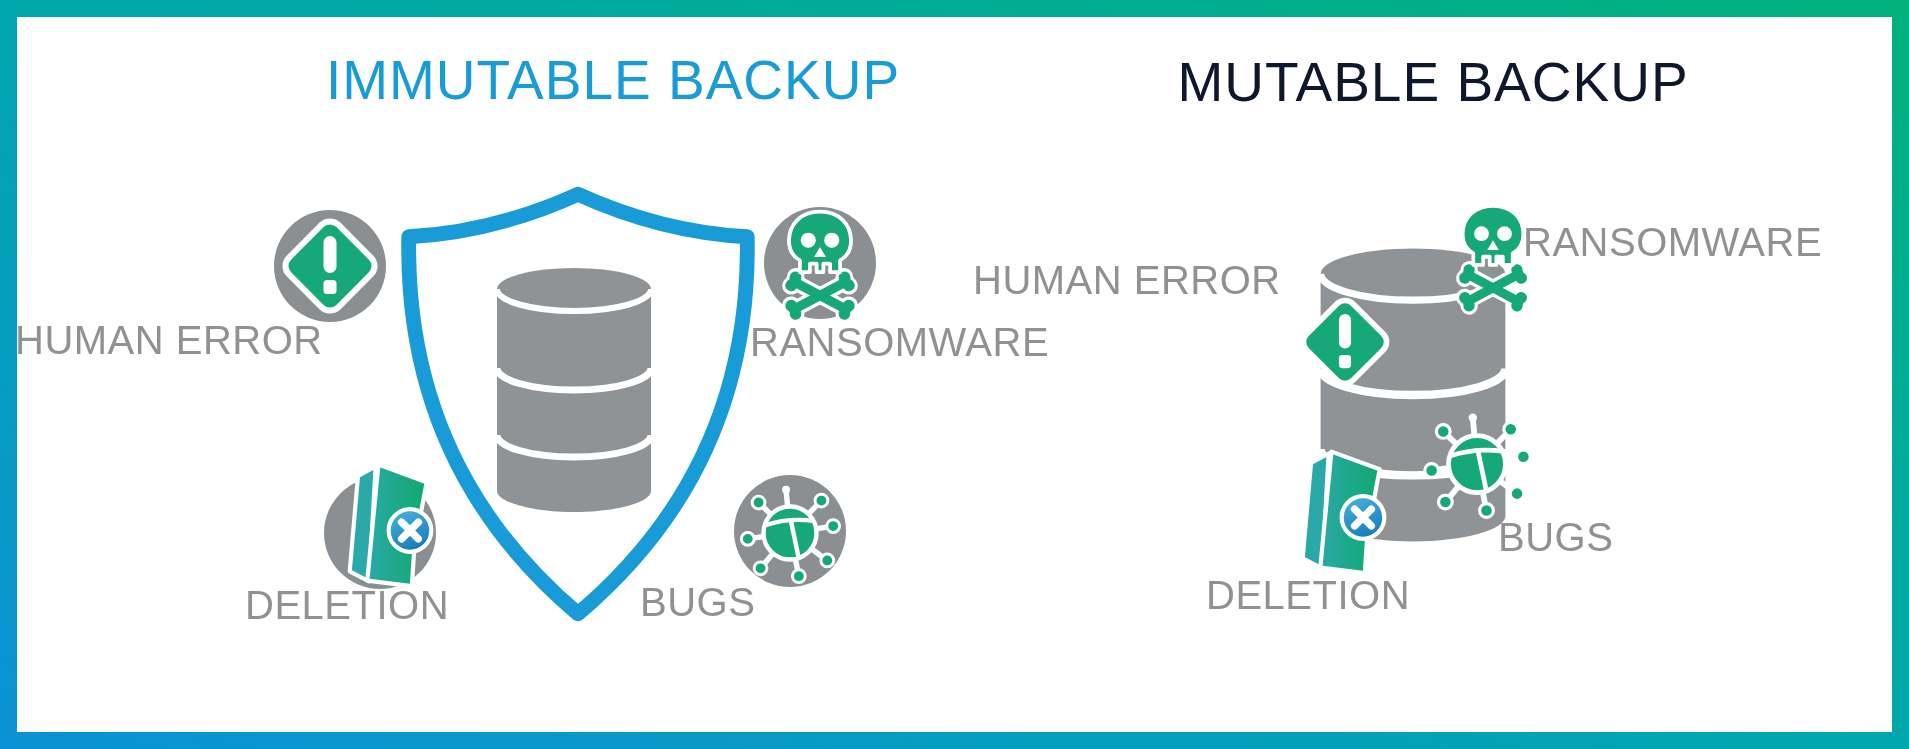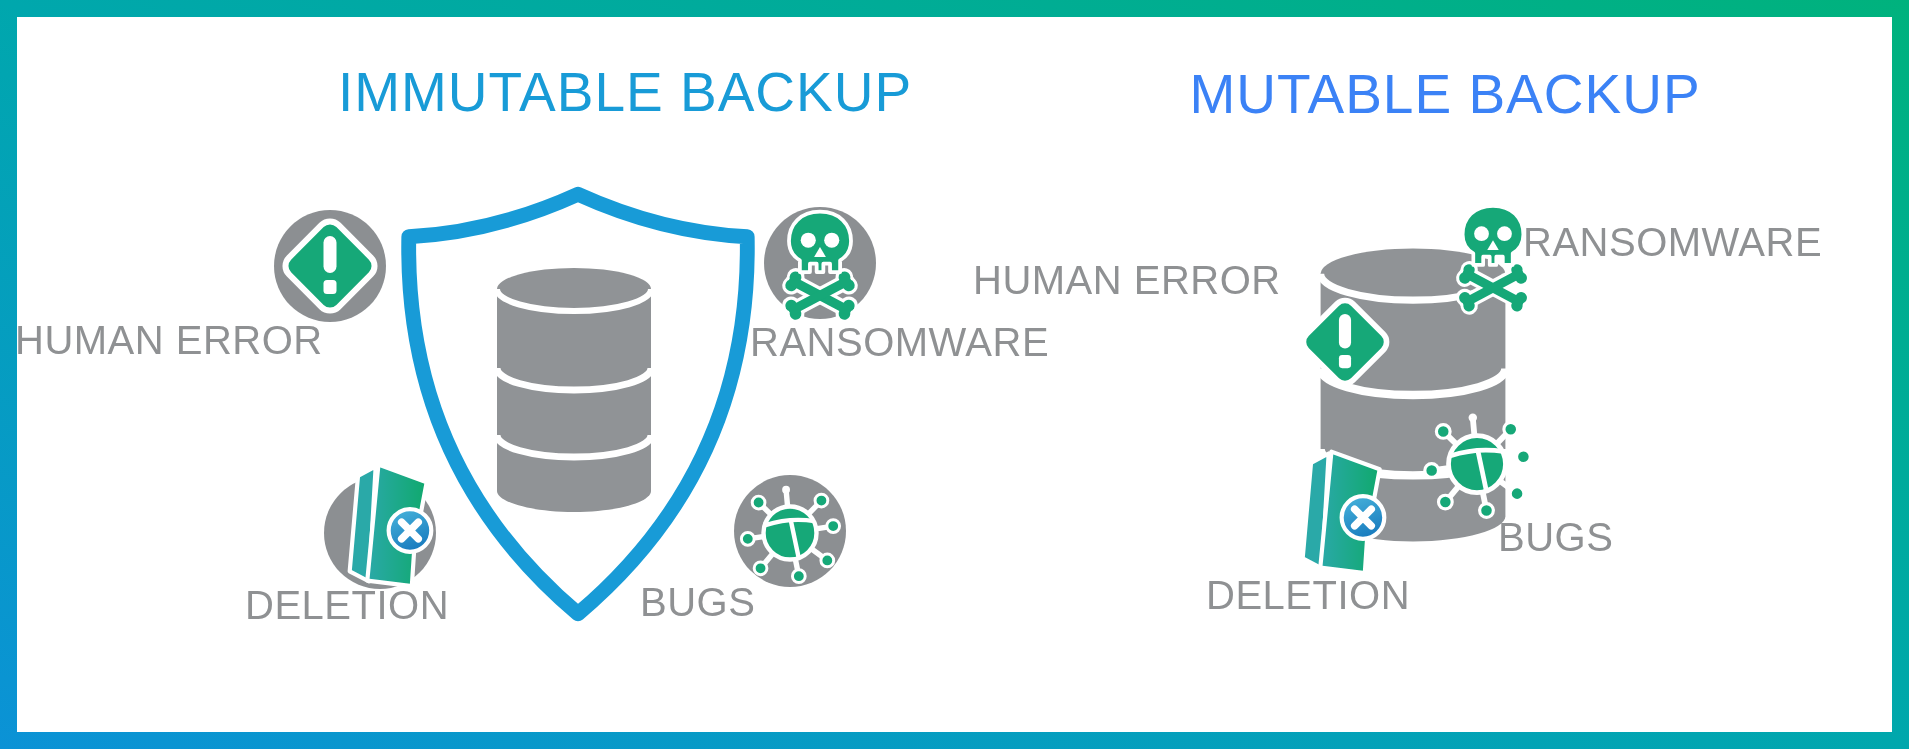--- a/index.html
+++ b/index.html
@@ -12,25 +12,25 @@
     position:absolute;inset:0;
     background:linear-gradient(to top right,#0b92d6 0%,#00a7ad 50%,#00b27d 100%);
   }
   .canvas{
     position:absolute;left:17px;top:17px;right:17px;bottom:17px;
     background:#ffffff;
   }
   .panel{position:absolute;inset:0;pointer-events:none;}
   .abs{position:absolute;}
   .title{
-    position:absolute;margin:12px;font-weight:400;font-size:55px;line-height:1;
+    position:absolute;margin:0;font-weight:400;font-size:55px;line-height:1;
     letter-spacing:1px;text-align:center;white-space:nowrap;
   }
   .title-immutable{left:313px;top:53px;width:600px;color:#189bd7;}
-  .title-mutable{left:1143px;top:55px;width:580px;color:#3b82f6;}
+  .title-mutable{left:1143px;top:55px;width:580px;color:#0f172a;}
   .threat-label{
     position:absolute;font-size:40px;line-height:1;color:#8f9193;
     letter-spacing:0.5px;white-space:nowrap;
   }
   .lbl-l-human{left:15px;top:320px;}
   .lbl-l-ransom{left:750px;top:322px;}
   .lbl-l-delete{left:245px;top:585px;}
   .lbl-l-bugs{left:640px;top:582px;}
   .lbl-r-human{left:973px;top:260px;}
   .lbl-r-ransom{left:1523px;top:222px;}

